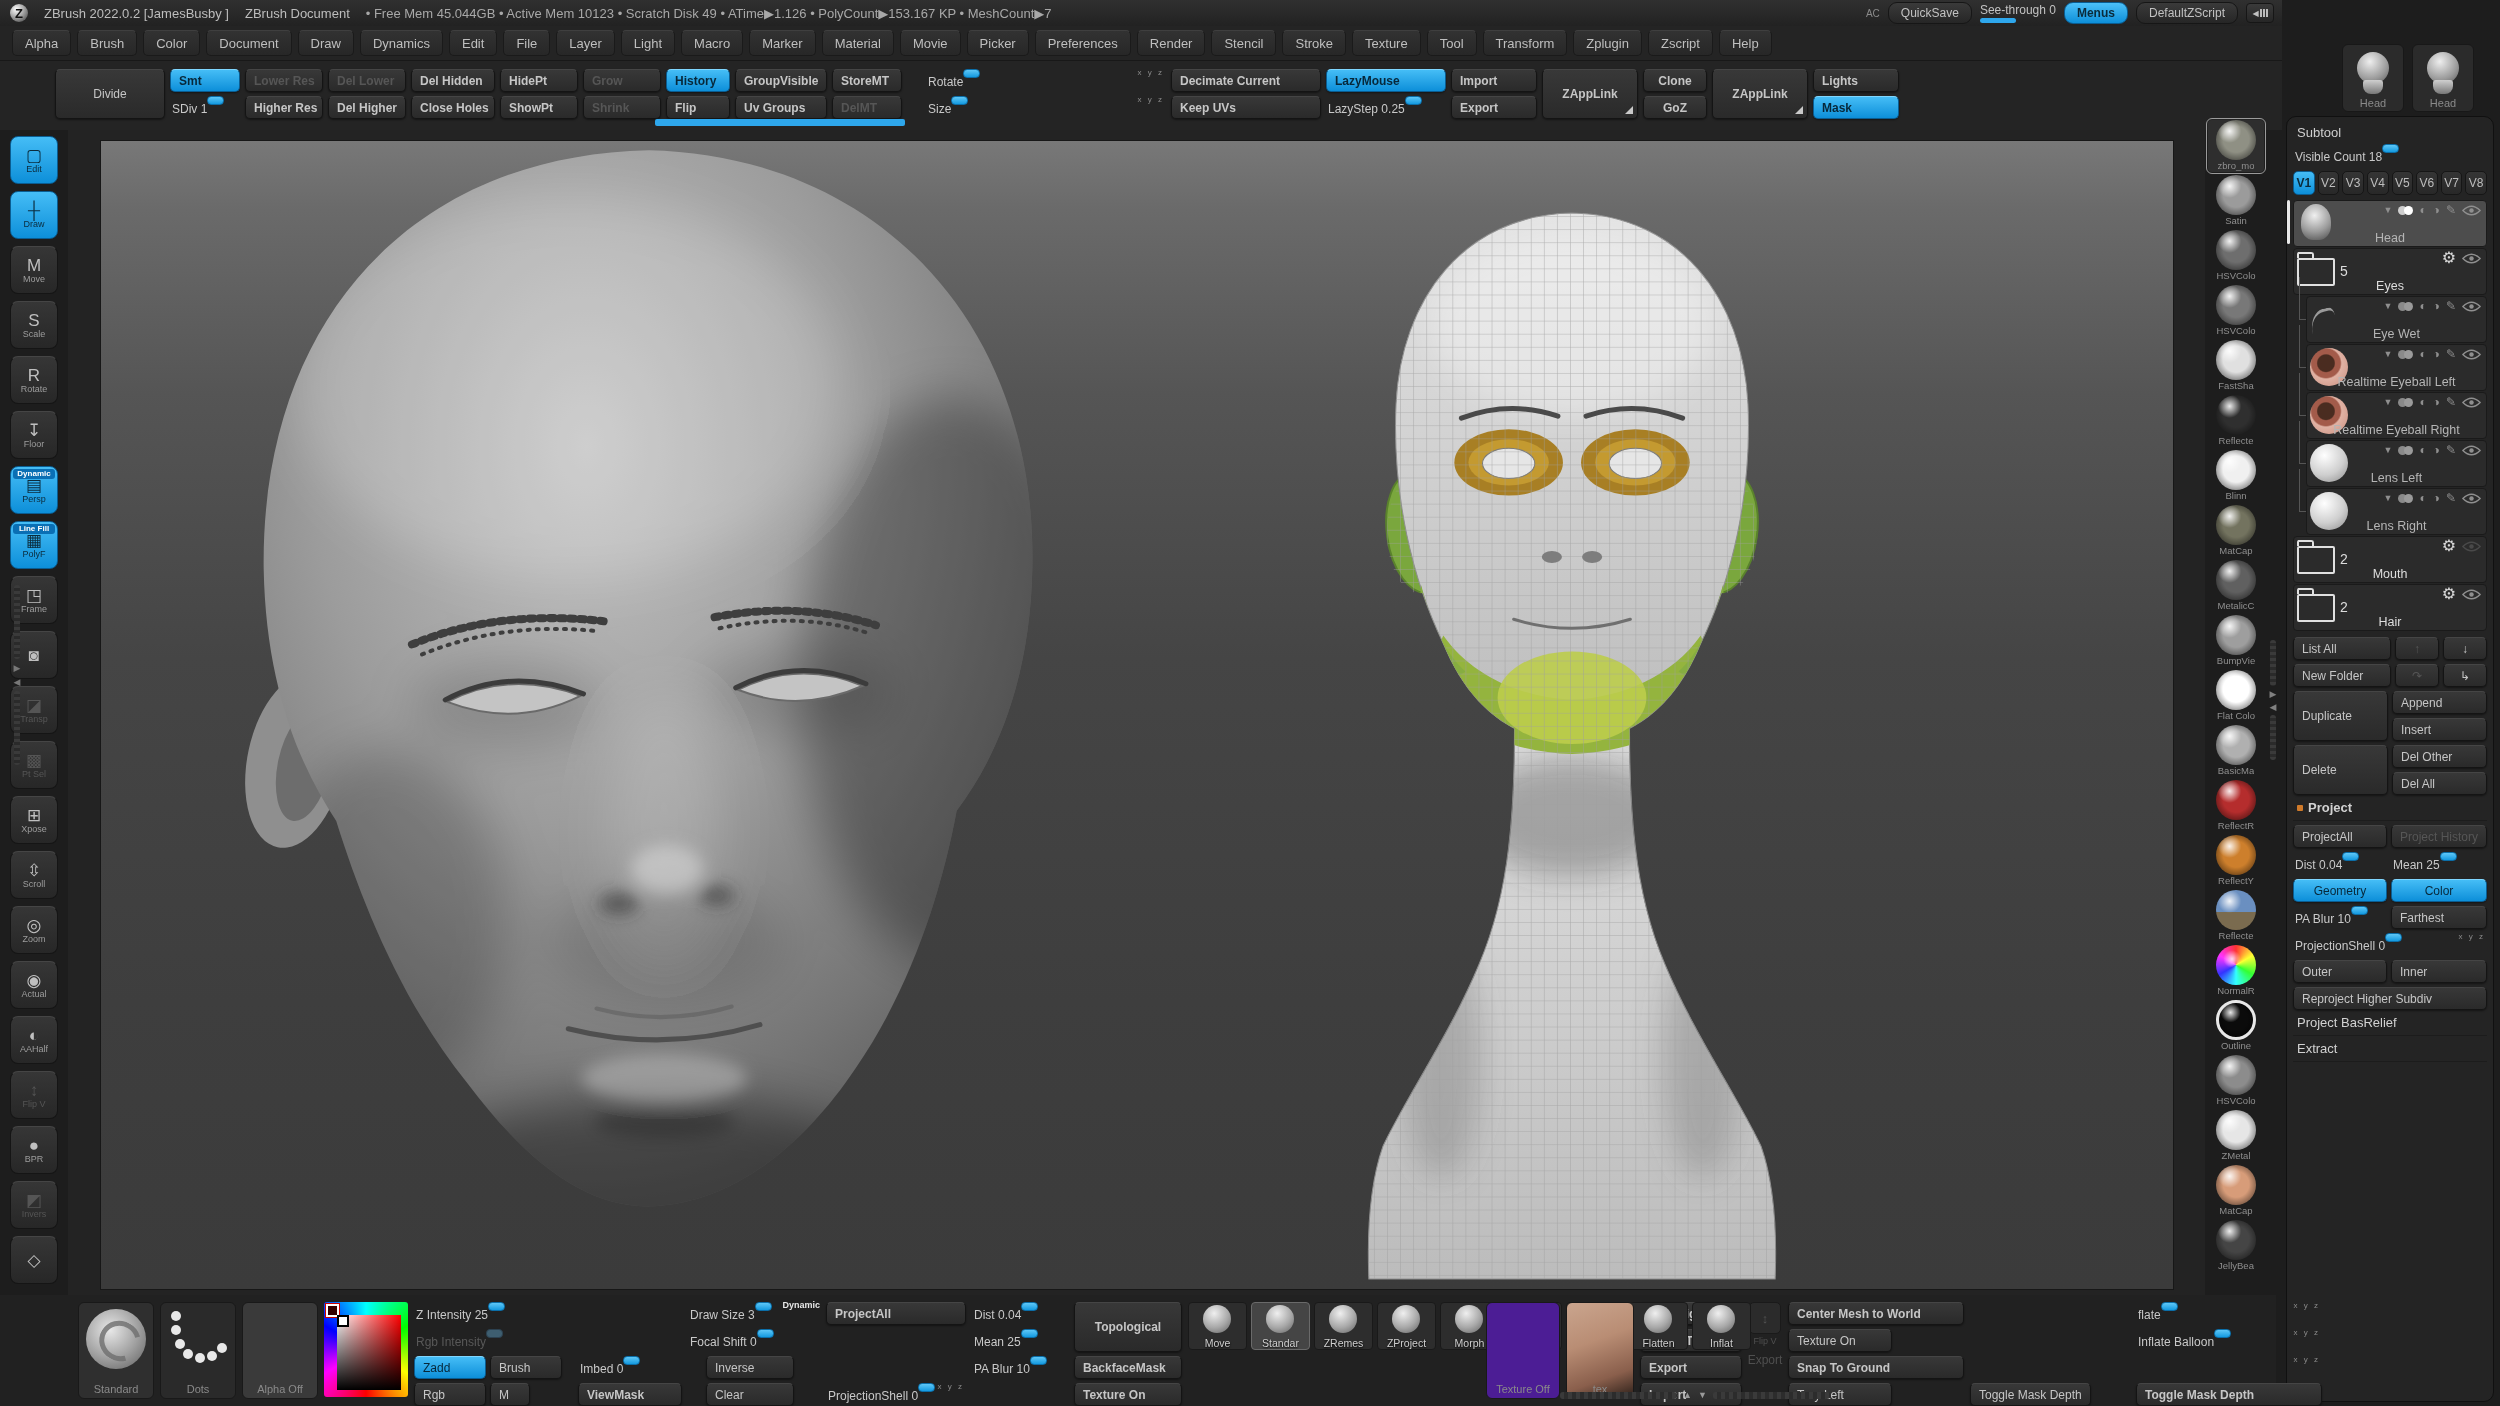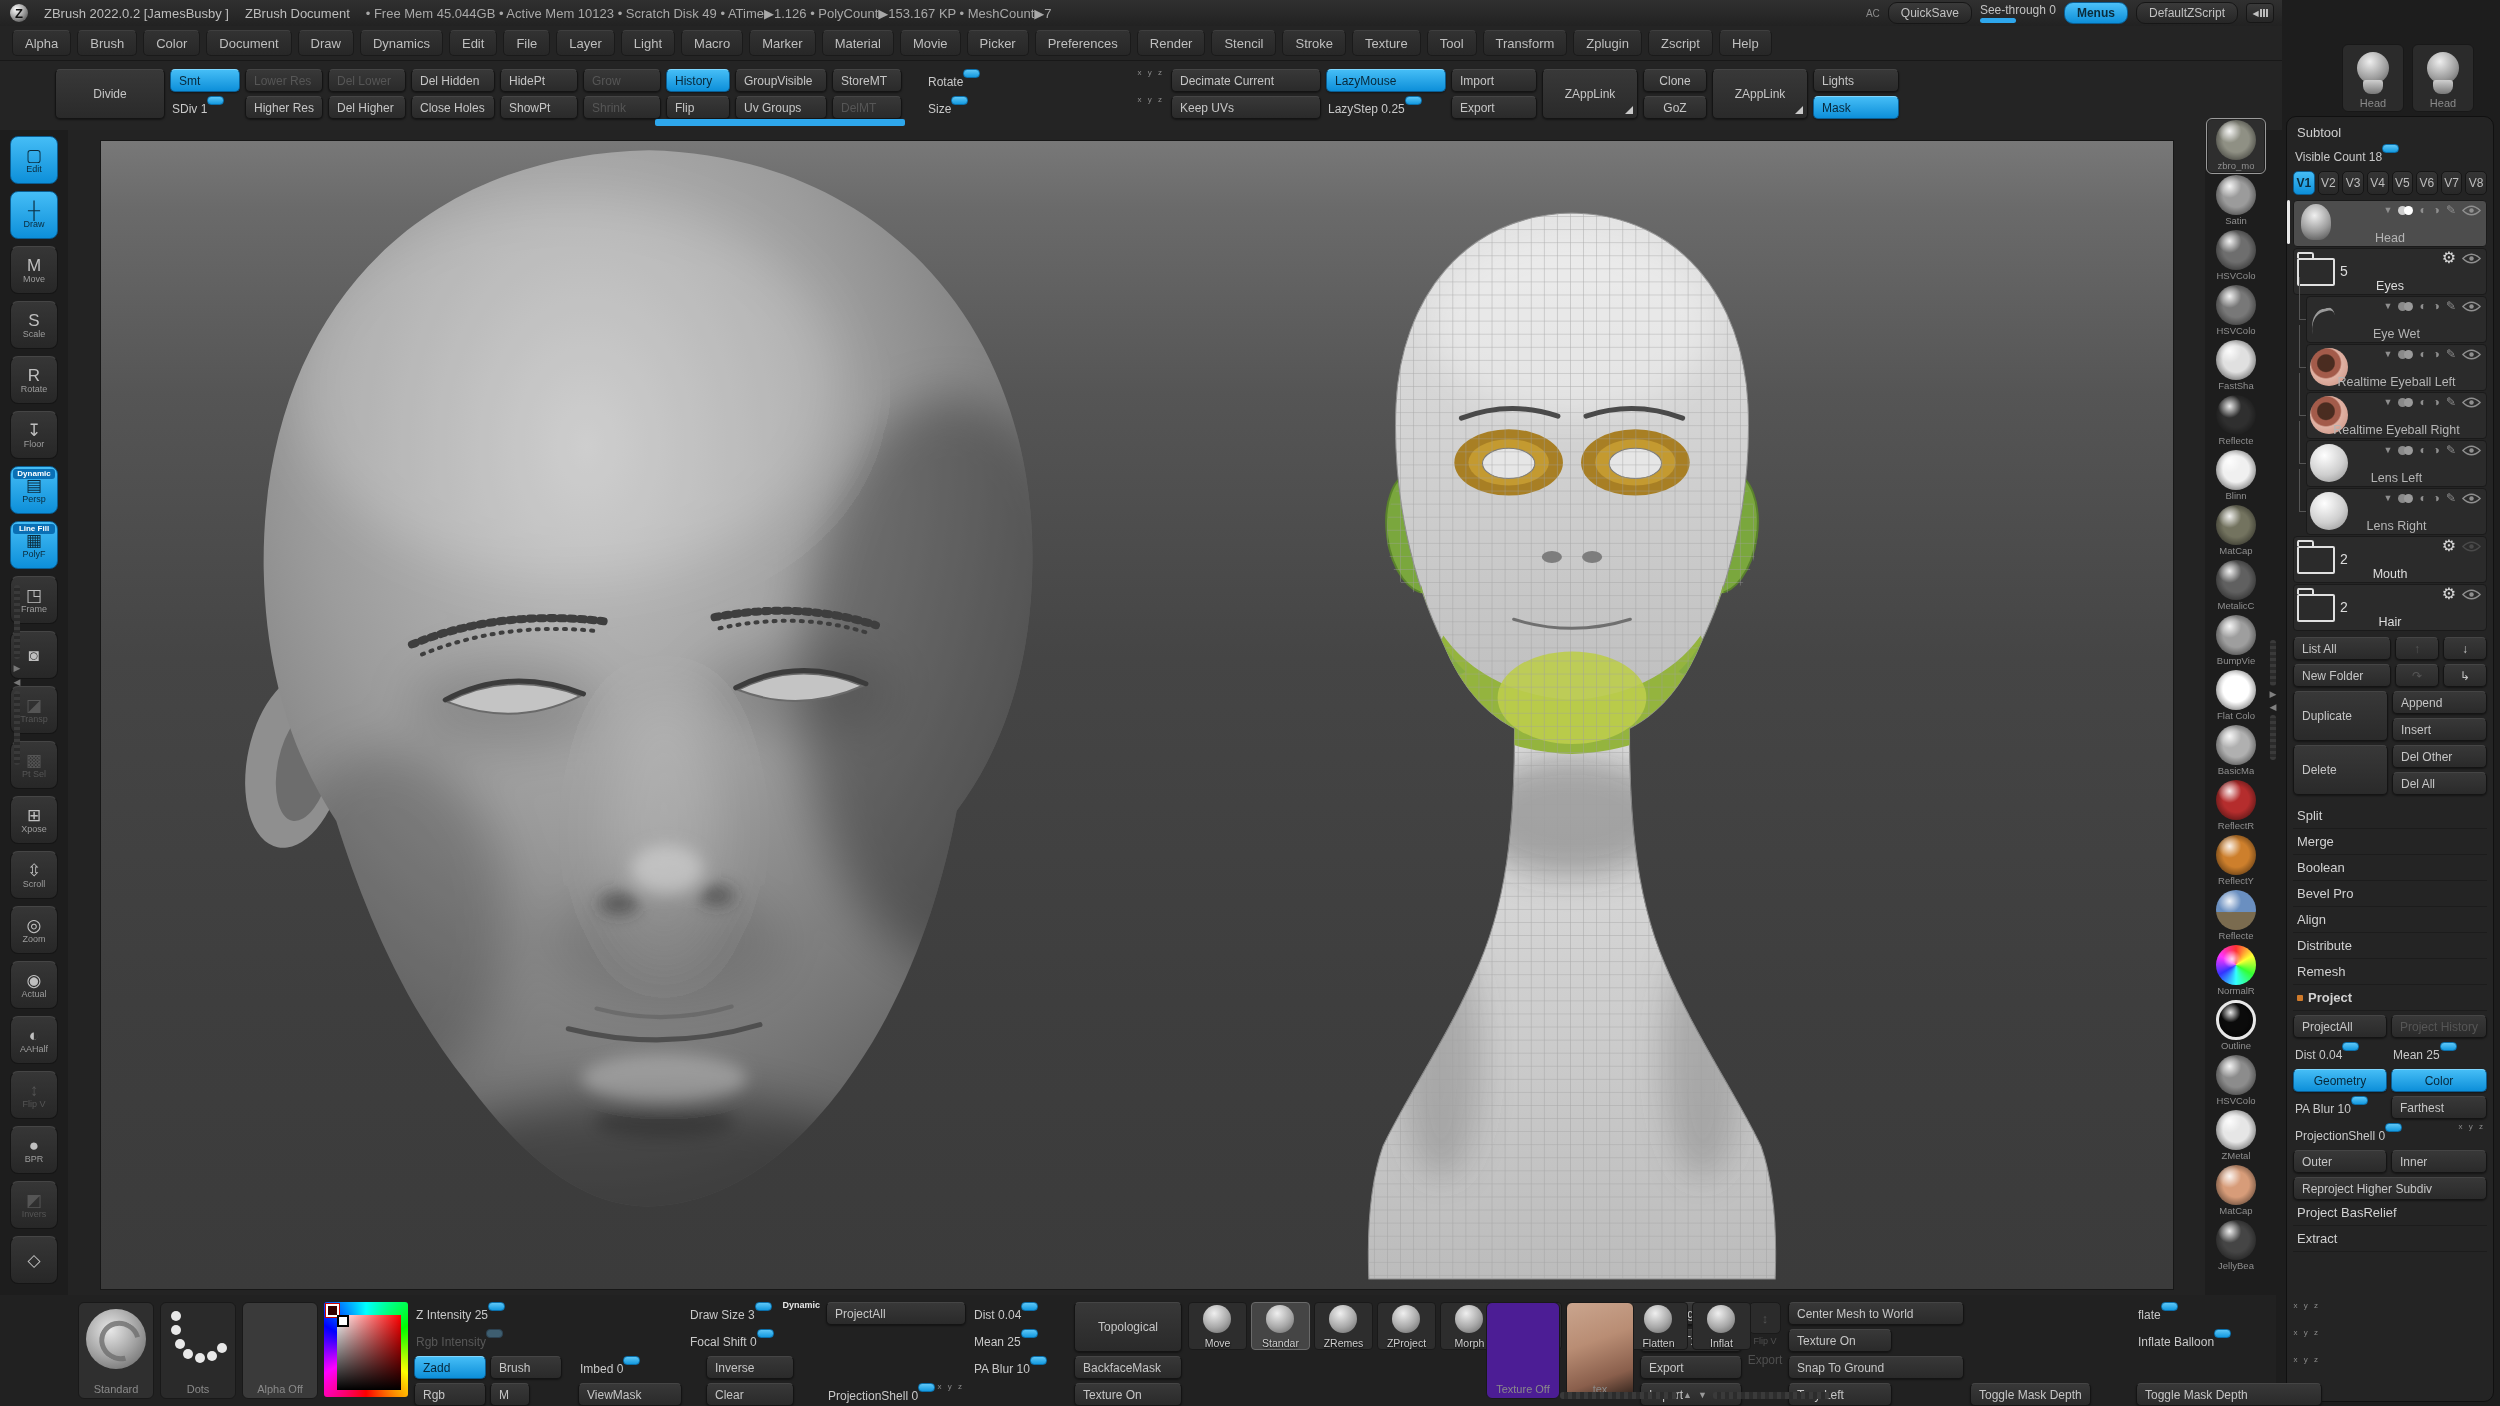--- a/index.html
+++ b/index.html
@@ -43,21 +43,21 @@
   .menu-item{height:24px;padding:0 12px;background:linear-gradient(#323232,#272727);border:1px solid #1a1a1a;
        border-top-color:#3f3f3f;border-radius:5px;display:flex;align-items:center;font-size:13px;color:#bfbfbf;}
   
   .topshelf{position:absolute;left:0;top:61px;right:0;height:69px;background:#242424;
        display:flex;align-items:flex-start;gap:5px;padding:8px 0 0 55px;box-sizing:border-box;}
   .gap20{width:14px;flex:none;} .w64{width:64px;flex:none;} .w70{width:70px;flex:none;}
   .w78{width:78px;flex:none;} .w84{width:84px;flex:none;} .w86{width:86px;flex:none;}
   .w92{width:92px;flex:none;} .w96{width:96px;flex:none;} .w110{width:110px;flex:none;}
   .w120{width:120px;flex:none;} .w150{width:150px;flex:none;} .w240{width:240px;flex:none;}
   .w300{width:300px;flex:none;}
-  .btn.fill{width:100%;box-sizing:border-box;}
+  .btn.fill{width:100%;box-sizing:border-box;font-weight:bold;}
   .progress-strip{position:absolute;left:655px;top:119px;width:250px;height:7px;background:#2ea7ec;border-radius:2px;}
   
   .mainframe{position:absolute;left:68px;top:130px;width:2137px;height:1165px;background:#232323;}
   .doc{position:absolute;left:32px;top:10px;width:2072px;height:1148px;border:1px solid #171717;
        background:linear-gradient(180deg,#787878 0%,#6a6a6a 6%,#555 22%,#454545 45%,#3e3e3e 75%,#3b3b3b 100%);
        overflow:hidden;}
   .headL{position:absolute;left:28px;top:-6px;}
   .headR{position:absolute;left:1258px;top:62px;}
   
   .lefttools{position:absolute;left:5px;top:136px;width:58px;bottom:112px;display:flex;flex-direction:column;
@@ -1011,43 +1011,20 @@
           <div class="btn">Append</div>
           <div class="btn">Insert</div>
         </div>
         <div class="btn left">Delete</div>
         <div class="col2">
           <div class="btn">Del Other</div>
           <div class="btn">Del All</div>
         </div>
       </div>
 
-      <div class="seclist">
-        <div class="secrow">
-            <span>Split</span>
-          </div>
-          <div class="secrow">
-            <span>Merge</span>
-          </div>
-          <div class="secrow">
-            <span>Boolean</span>
-          </div>
-          <div class="secrow">
-            <span>Bevel Pro</span>
-          </div>
-          <div class="secrow">
-            <span>Align</span>
-          </div>
-          <div class="secrow">
-            <span>Distribute</span>
-          </div>
-          <div class="secrow">
-            <span>Remesh</span>
-          </div>
-      </div>
       <div class="secrow hdr">
         <span class="bullet"></span>
         <span>Project</span>
       </div>
 
       <div class="pgrid">
         <div class="btn">ProjectAll</div>
         <div class="btn s-disabled">Project History</div>
         <div class="slider"><span class="lab">Dist 0.04</span><span class="track"><span class="thumb" style="left:18%"></span></span></div>
         <div class="slider"><span class="lab">Mean 25</span><span class="track"><span class="thumb" style="left:25%"></span></span></div>

